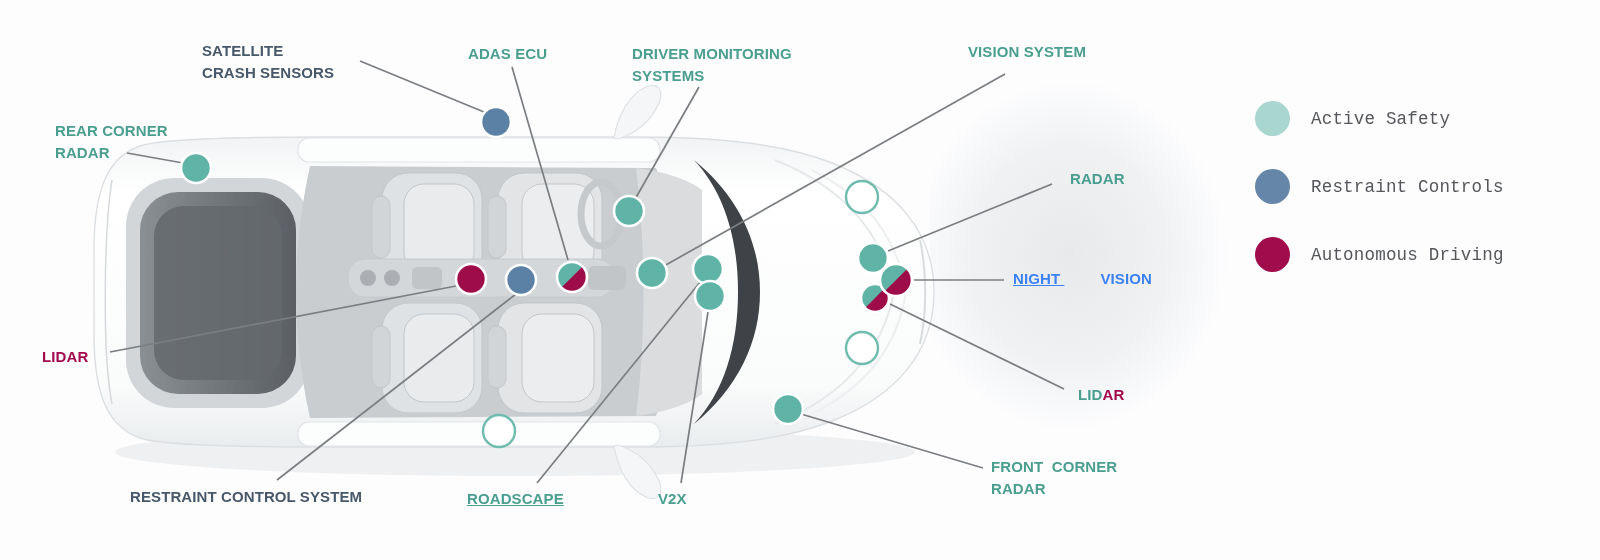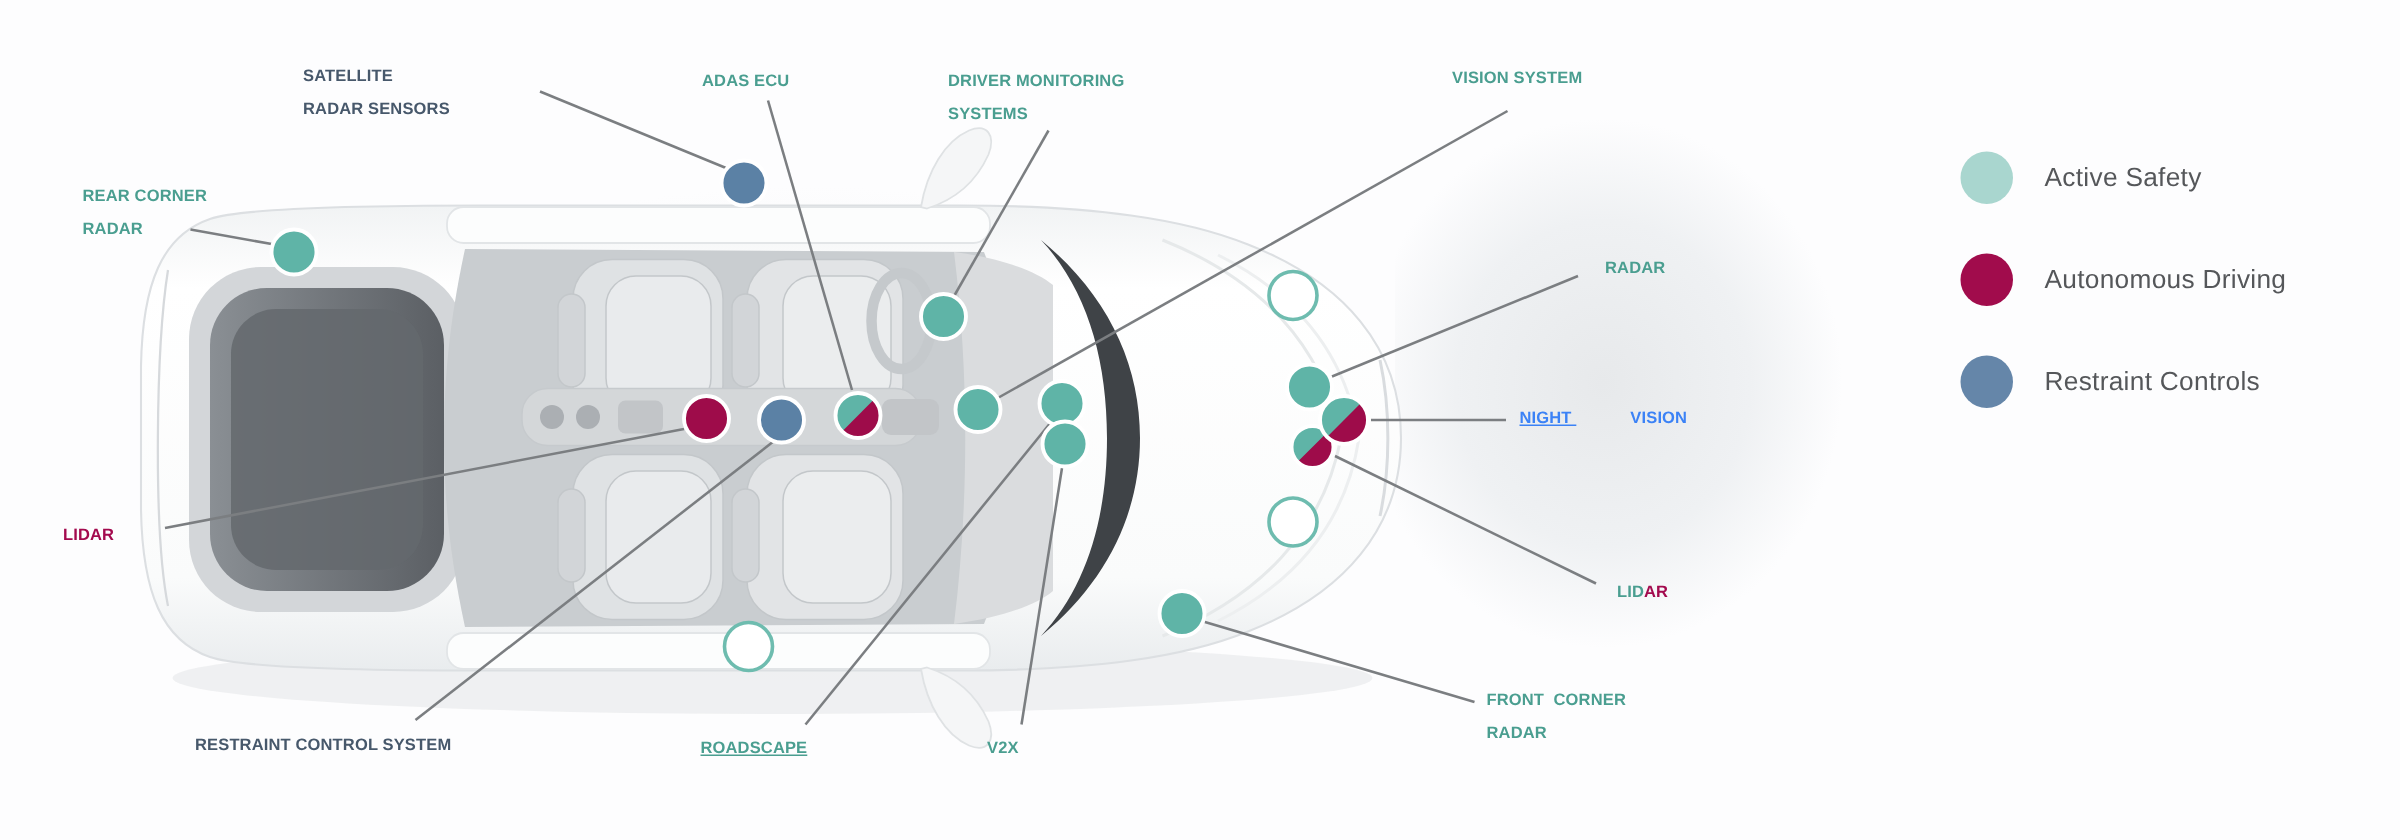--- a/index.html
+++ b/index.html
@@ -5,24 +5,24 @@
   html,body{margin:0;padding:0;background:#ffffff;}
   .stage{position:relative;width:1600px;height:560px;overflow:hidden;background:#fdfdfe;
          font-family:"Liberation Sans",sans-serif;}
   .vignette{position:absolute;left:40px;top:60px;width:1000px;height:460px;z-index:0;
             background:radial-gradient(ellipse 50% 50% at 50% 50%, #eff1f2 0%, rgba(252,252,253,0) 72%);}
   .grad-panel{position:absolute;left:930px;top:80px;width:330px;height:390px;z-index:0;
             background:radial-gradient(ellipse 62% 58% at 42% 45%, #e7e9eb 0%, #eff1f3 48%, rgba(252,252,253,0) 78%);}
   .car{position:absolute;left:0;top:0;z-index:1;}
   .overlay{position:absolute;left:0;top:0;z-index:2;}
   .label-layer{position:absolute;left:0;top:0;width:100%;height:100%;z-index:3;pointer-events:none;}
-  .sensor-label{position:absolute;font-weight:700;font-size:11px;line-height:22px;
+  .sensor-label{position:absolute;font-weight:700;font-size:15px;line-height:22px;
                 letter-spacing:0.1px;white-space:nowrap;}
   .leader{stroke:#7b7e81;stroke-width:1.7;fill:none;}
-  .legend{position:absolute;left:1307px;top:101px;z-index:4;}
+  .legend{position:absolute;left:1255px;top:101px;z-index:4;font-family:Liberation Mono, monospace;}
   .legend-row{display:flex;align-items:center;height:35px;margin-bottom:33px;}
   .swatch{width:35px;height:35px;border-radius:50%;margin-right:21px;flex:0 0 auto;}
   .legend-text{font-weight:400;font-size:17.5px;color:#55575a;letter-spacing:0.2px;}
 </style>
 </head>
 <body>
 
 <div class="stage">
   <div class="vignette"></div>
   <div class="grad-panel"></div>
@@ -171,21 +171,21 @@
       </g>
     </svg>
 
   <div id="labels" class="label-layer">
       <div class="sensor-label" style="left: 55px; top: 120px;">
         <div><span style="color: rgb(74, 158, 144);">REAR CORNER</span></div>
         <div><span style="color: rgb(74, 158, 144);">RADAR</span></div>
       </div>
       <div class="sensor-label" style="left: 202px; top: 40px;">
         <div><span style="color: rgb(71, 88, 107);">SATELLITE</span></div>
-        <div><span style="color: rgb(71, 88, 107);">RADAR SENSORS</span></div>
+        <div><span style="color: rgb(71, 88, 107);">CRASH SENSORS</span></div>
       </div>
       <div class="sensor-label" style="left: 468px; top: 43px;">
         <div><span style="color: rgb(74, 158, 144);">ADAS ECU</span></div>
       </div>
       <div class="sensor-label" style="left: 632px; top: 43px;">
         <div><span style="color: rgb(74, 158, 144);">DRIVER MONITORING</span></div>
         <div><span style="color: rgb(74, 158, 144);">SYSTEMS</span></div>
       </div>
       <div class="sensor-label" style="left: 968px; top: 41px; text-align: right;">
         <div><span style="color: rgb(74, 158, 144);">VISION SYSTEM</span></div>
@@ -216,21 +216,21 @@
         <div><span style="color: rgb(74, 158, 144);">RADAR</span></div>
       </div>
     </div>
 
   <div class="legend">
     <div class="legend-row">
       <span class="swatch" style="background: rgb(169, 214, 207);"></span>
       <span class="legend-text">Active Safety</span>
     </div>
     <div class="legend-row">
+      <span class="swatch" style="background: rgb(101, 134, 169);"></span>
+      <span class="legend-text">Restraint Controls</span>
+    </div>
+    <div class="legend-row">
       <span class="swatch" style="background: rgb(161, 12, 76);"></span>
       <span class="legend-text">Autonomous Driving</span>
     </div>
-    <div class="legend-row">
-      <span class="swatch" style="background: rgb(101, 134, 169);"></span>
-      <span class="legend-text">Restraint Controls</span>
-    </div>
   </div>
 </div>
 
 </body></html>

